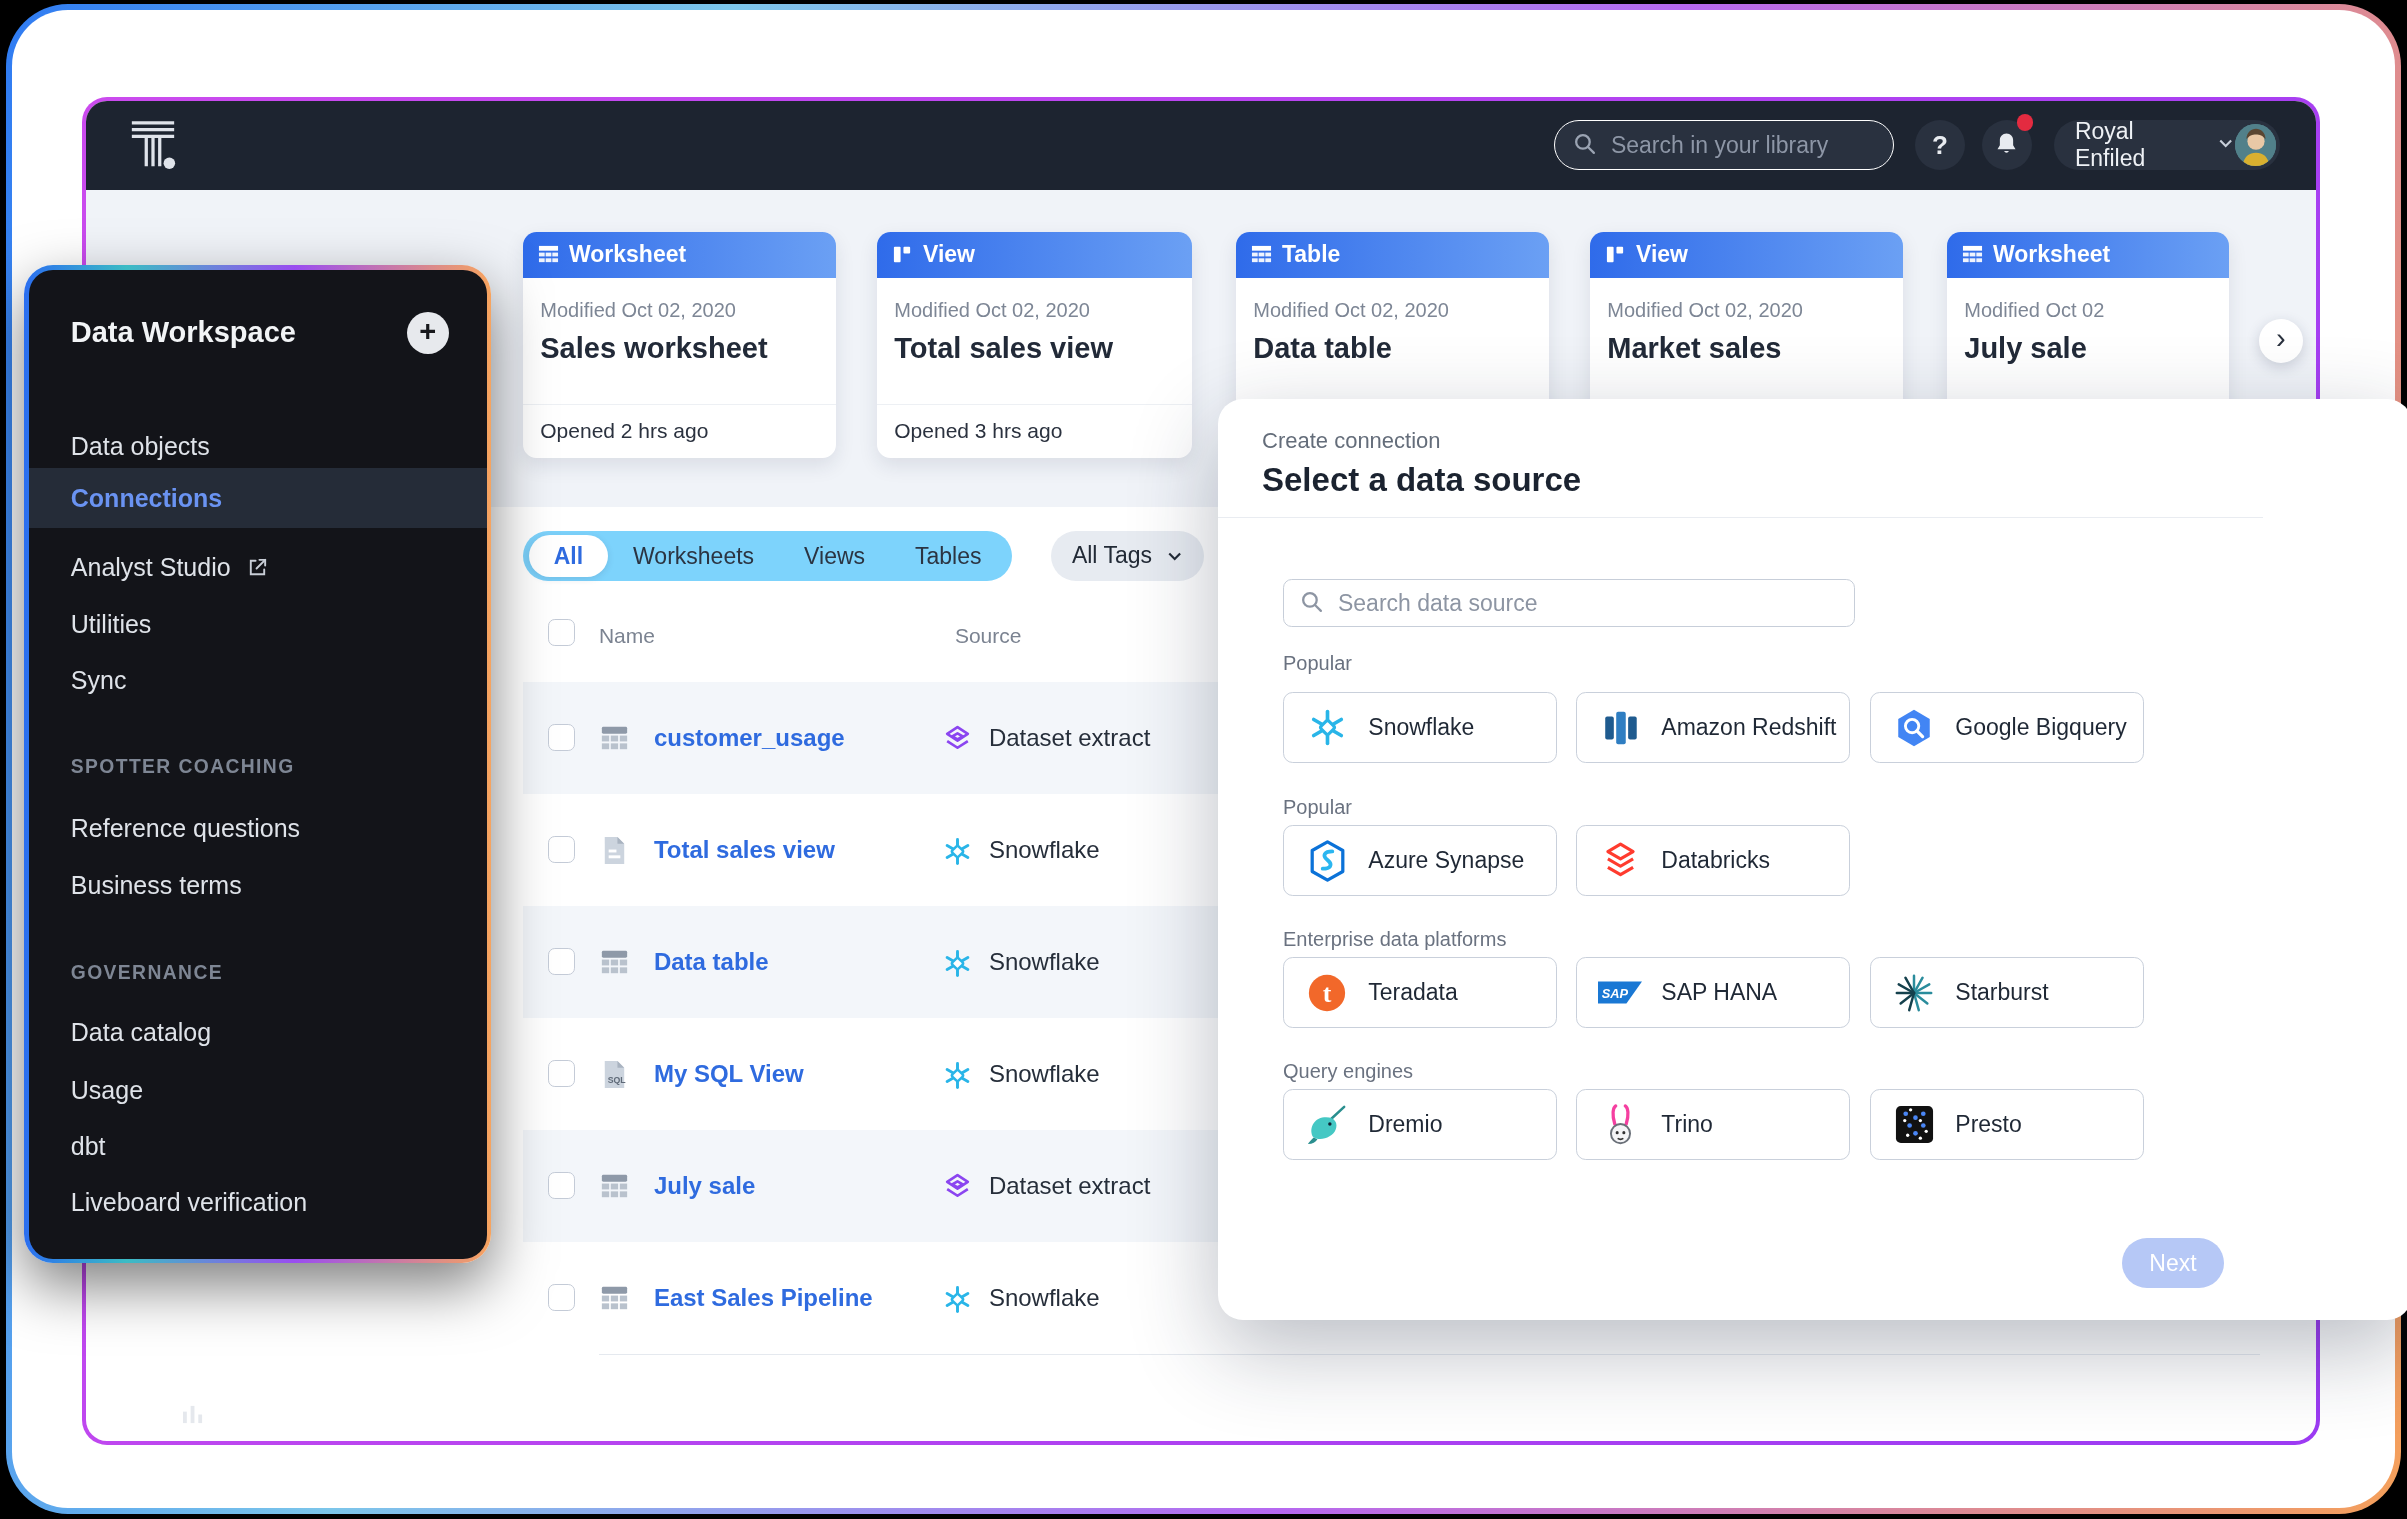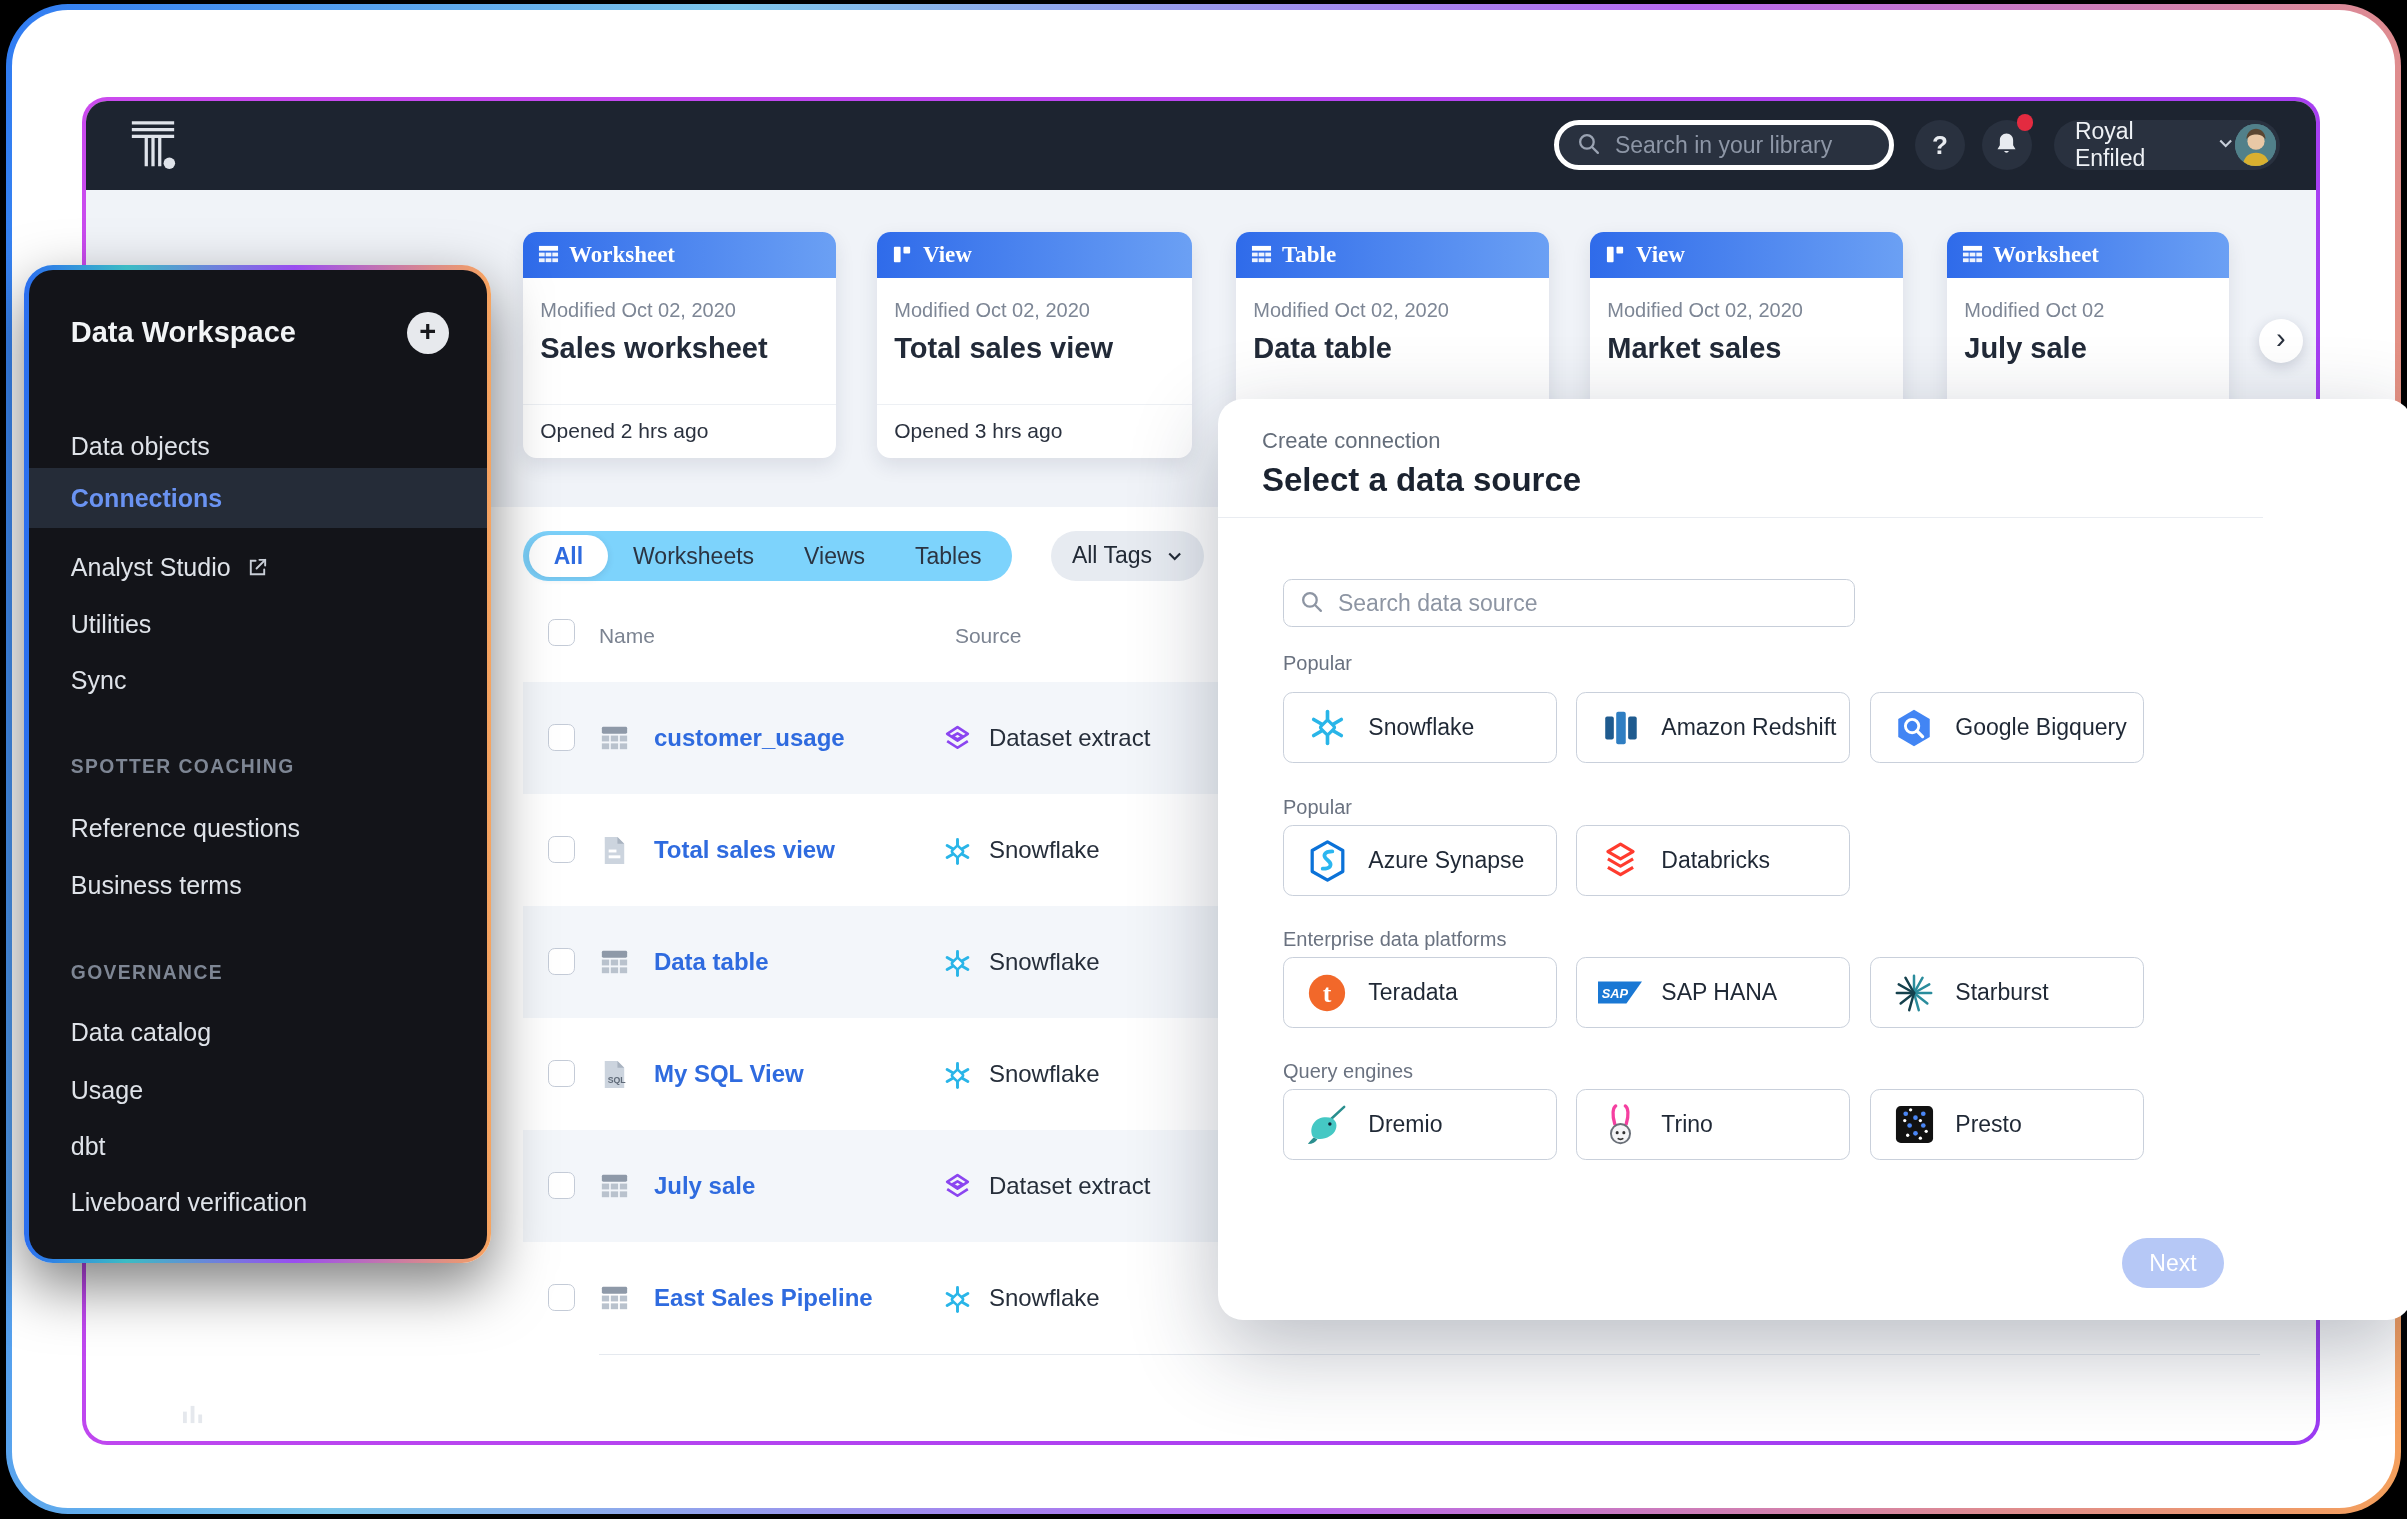--- a/index.html
+++ b/index.html
@@ -13,38 +13,38 @@
   .frame-inner{width:100%;height:100%;border-radius:56px;background:#ffffff;}
 
   
   .appwrap{left:82px;top:97px;width:2238px;height:1348px;border-radius:25px;box-sizing:border-box;padding:3.9px;
            background:linear-gradient(120deg,#cb4bee 0%,#9c3bf3 100%);z-index:10;}
   .app{position:relative;width:2230px;height:1340px;border-radius:21px;background:#fff;overflow:hidden;}
 
   
   .hdr{left:0;top:0;width:2230px;height:89px;background:#1d2430;}
   .hpill{height:50px;border-radius:25px;background:#29313f;box-sizing:border-box;}
-  .hdr-search{left:1468px;top:19.3px;width:340px;display:flex;align-items:center;padding:0 17.4px;border:5px solid #ffffff;}
+  .hdr-search{left:1468px;top:19.3px;width:340px;display:flex;align-items:center;padding:0 17.4px;border:1px solid #ffffff;}
   .hdr-search input{flex:1;margin-left:11.6px;background:transparent;border:none;outline:none;color:#c7cdd8;font-size:23px;font-family:inherit;}
   .hdr-search input::placeholder{color:#8d96a6;}
   .hcirc{width:50px;height:50px;border-radius:50%;background:#29313f;display:flex;align-items:center;justify-content:center;}
   .help{left:1829px;top:19.3px;color:#e8ebf0;font-size:26px;font-weight:bold;}
   .bellb{left:1896px;top:19.3px;}
   .reddot{left:1931px;top:13.5px;width:16.4px;height:16.4px;border-radius:50%;background:#e32b40;z-index:2;}
   .userpill{left:1968px;top:19.3px;width:226px;display:flex;align-items:center;padding:0 3.9px 0 21px;}
   .username{color:#eef1f5;font-size:23px;font-weight:500;}
   .avatar{width:42px;height:42px;border-radius:50%;margin-left:auto;overflow:hidden;background:#51808a;}
 
   
   .band{left:0;top:89px;width:2230px;height:317px;background:#f0f3f8;}
 
   .card{top:131px;height:226px;background:#fff;border-radius:13.5px;box-shadow:0 7.7px 19.3px rgba(30,40,70,.10);overflow:hidden;}
   .card-h{height:46px;display:flex;align-items:center;padding-left:15.4px;
           background:linear-gradient(90deg,#2f6bea 0%,#6ba0f4 100%);}
-  .card-h span{color:#fff;font-size:23px;font-weight:bold;margin-left:9.7px;font-family:Liberation Serif, serif;}
+  .card-h span{color:#fff;font-size:23px;font-weight:bold;margin-left:9.7px;}
   .card-mod{margin:21px 0 0 17.4px;font-size:20px;color:#7d8695;}
   .card-title{margin:9.7px 0 0 17.4px;font-size:29px;font-weight:bold;color:#222a38;}
   .card-foot{position:absolute;left:0;bottom:0;width:100%;height:54px;border-top:1px solid #edf0f4;
              box-sizing:border-box;display:flex;align-items:center;}
   .card-foot span{margin-left:17.4px;font-size:21px;color:#2b323f;}
   .chevbtn{left:2173px;top:218px;width:44px;height:44px;border-radius:50%;background:#fff;
            box-shadow:0 3.9px 13.5px rgba(30,40,70,.18);display:flex;align-items:center;justify-content:center;
            font-size:29px;color:#2b323f;padding-bottom:3.9px;box-sizing:border-box;}
 
   

